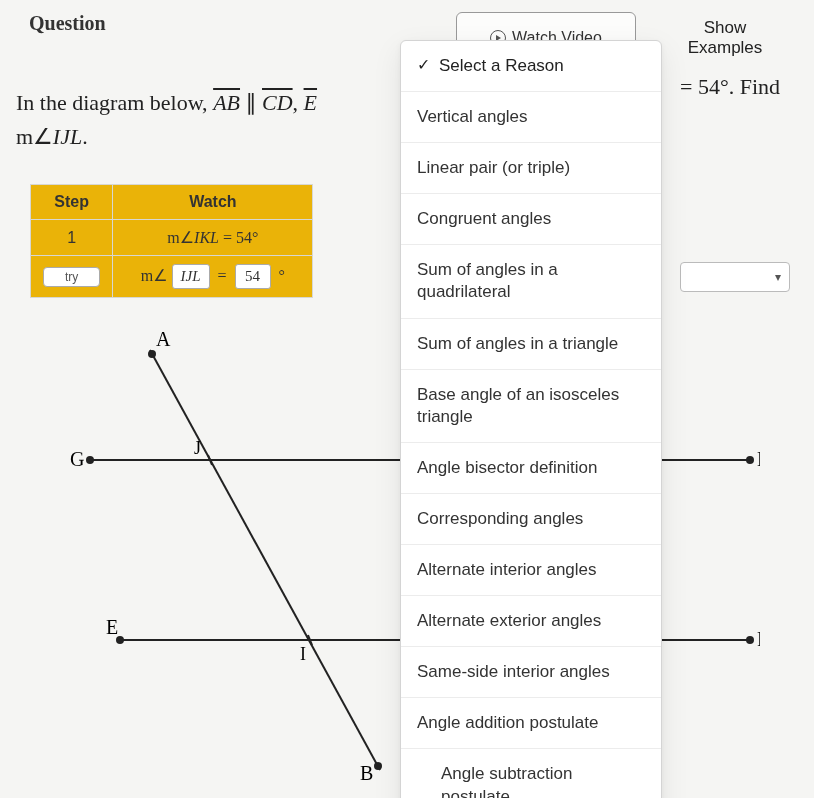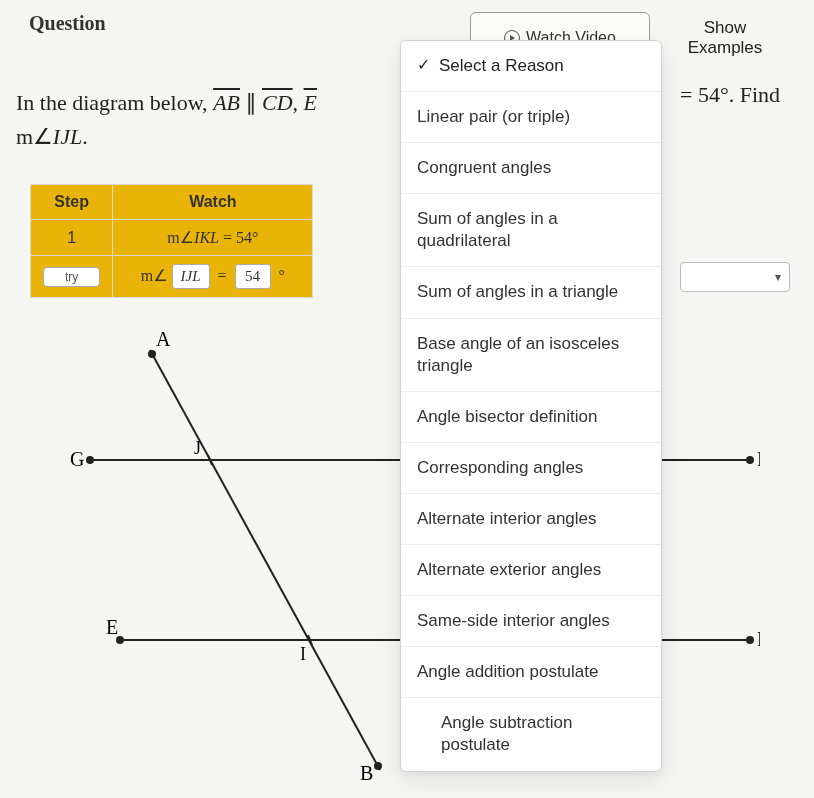--- a/index.html
+++ b/index.html
@@ -18,20 +18,21 @@
       align-items: flex-start;
       padding: 12px 14px 0 29px;
     }
     .question-label {
       font-weight: bold;
       font-size: 20px;
       color: #333;
     }
     .top-buttons {
       display: flex;
+      gap: 14px;
     }
     .top-btn {
       border: 1px solid #999;
       border-radius: 6px;
       padding: 6px 16px;
       font-size: 16px;
       font-family: Arial, Helvetica, sans-serif;
       background: #fcfcfb;
       color: #333;
       display: flex;
@@ -161,21 +162,21 @@
       <span>Watch Video</span>
     </button>
     <button class="top-btn show-btn">
       <span>Show Examples</span>
     </button>
   </div>
 </div>
 
 <div class="prompt">
   <span>In the diagram below, </span><span class="overbar math-i">AB</span><span> ∥ </span><span class="overbar math-i">CD</span><span>, </span><span class="overbar math-i">E</span>
-  <span style="position:absolute; left:680px; top:78px; font-size:22px;">= 54°. Find</span>
+  <span style="position:absolute; left:680px; top:70px; font-size:22px;">= 54°. Find</span>
   <br>
   <span>m∠</span><span class="math-i">IJL</span><span>.</span>
 </div>
 
 <table class="work-table">
   <tbody>
       <tr>
     <th>Step</th>
     <th style="min-width:200px;">Watch</th>
   </tr>
@@ -231,20 +232,23 @@
   <line x1="148" y1="145" x2="152" y2="155" stroke="#222" stroke-width="2"></line>
   <line x1="248" y1="325" x2="252" y2="335" stroke="#222" stroke-width="2"></line>
 </svg>
 
 <div class="dropdown">
   <div class="item selected">
     <span class="check">✓</span>
     <span class="label">Select a Reason</span>
   </div>
   <div class="item">
+      <span class="label">Vertical angles</span>
+    </div>
+  <div class="item">
       <span class="label">Linear pair (or triple)</span>
     </div>
   <div class="item">
       <span class="label">Congruent angles</span>
     </div>
   <div class="item">
       <span class="label">Sum of angles in a quadrilateral</span>
     </div>
   <div class="item">
       <span class="label">Sum of angles in a triangle</span>

